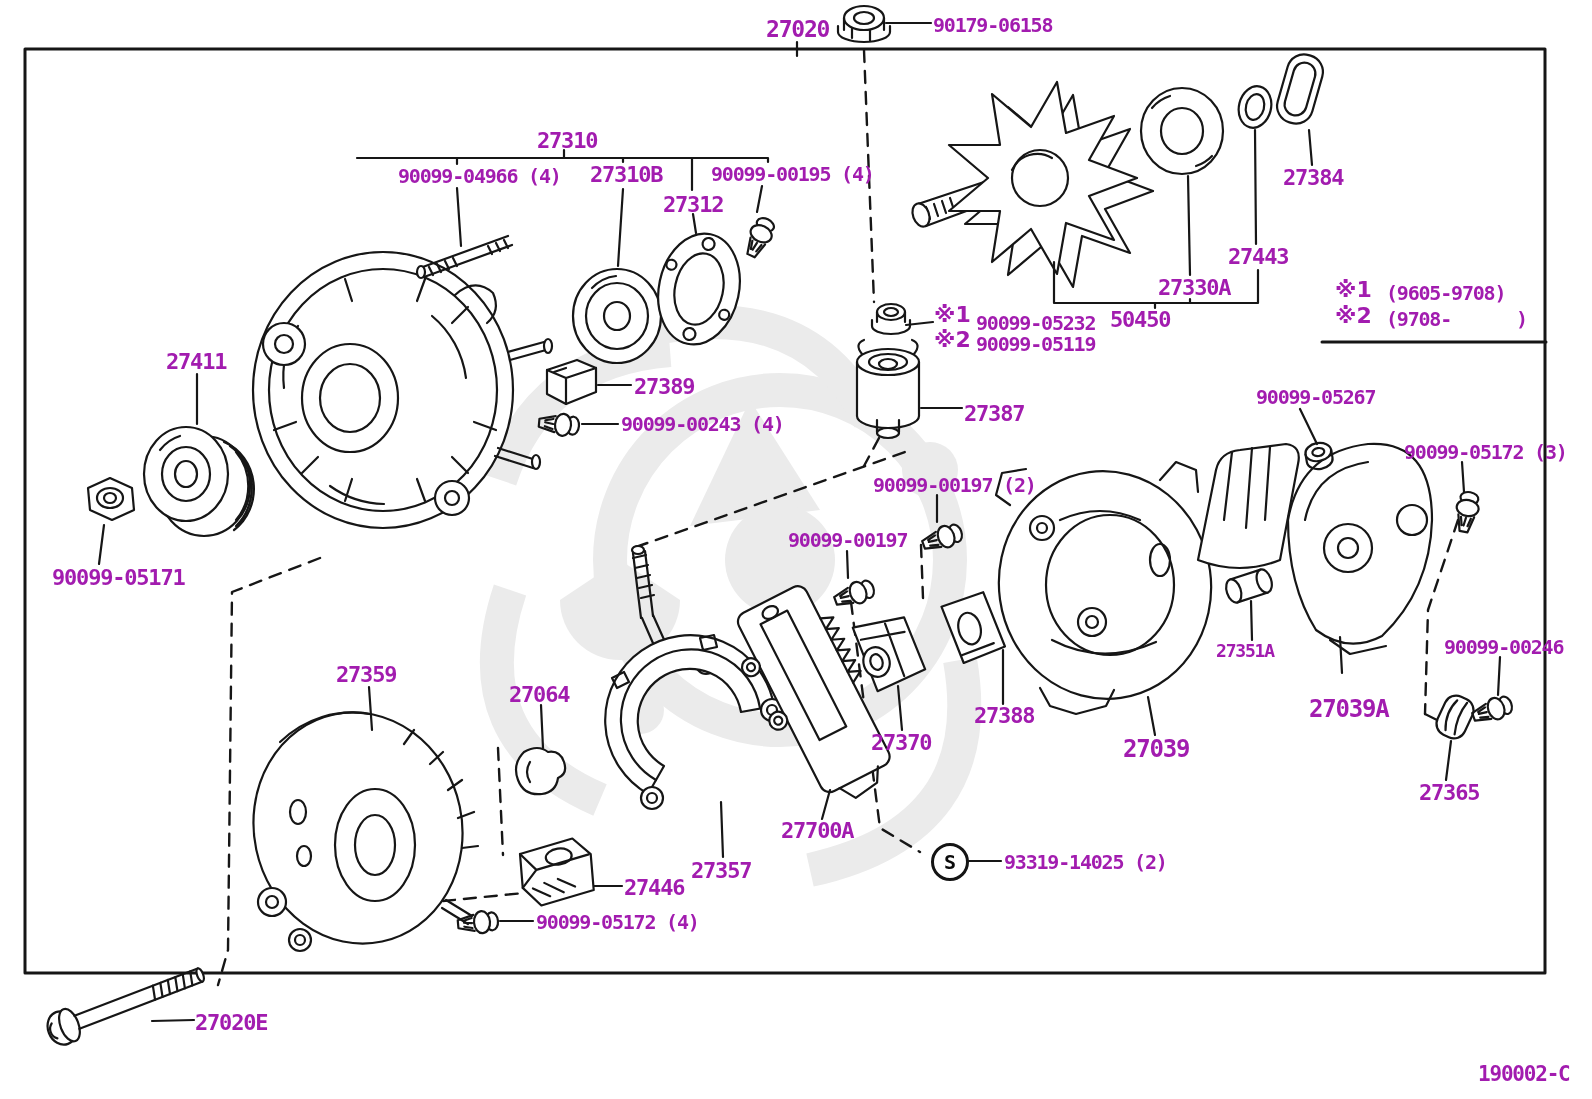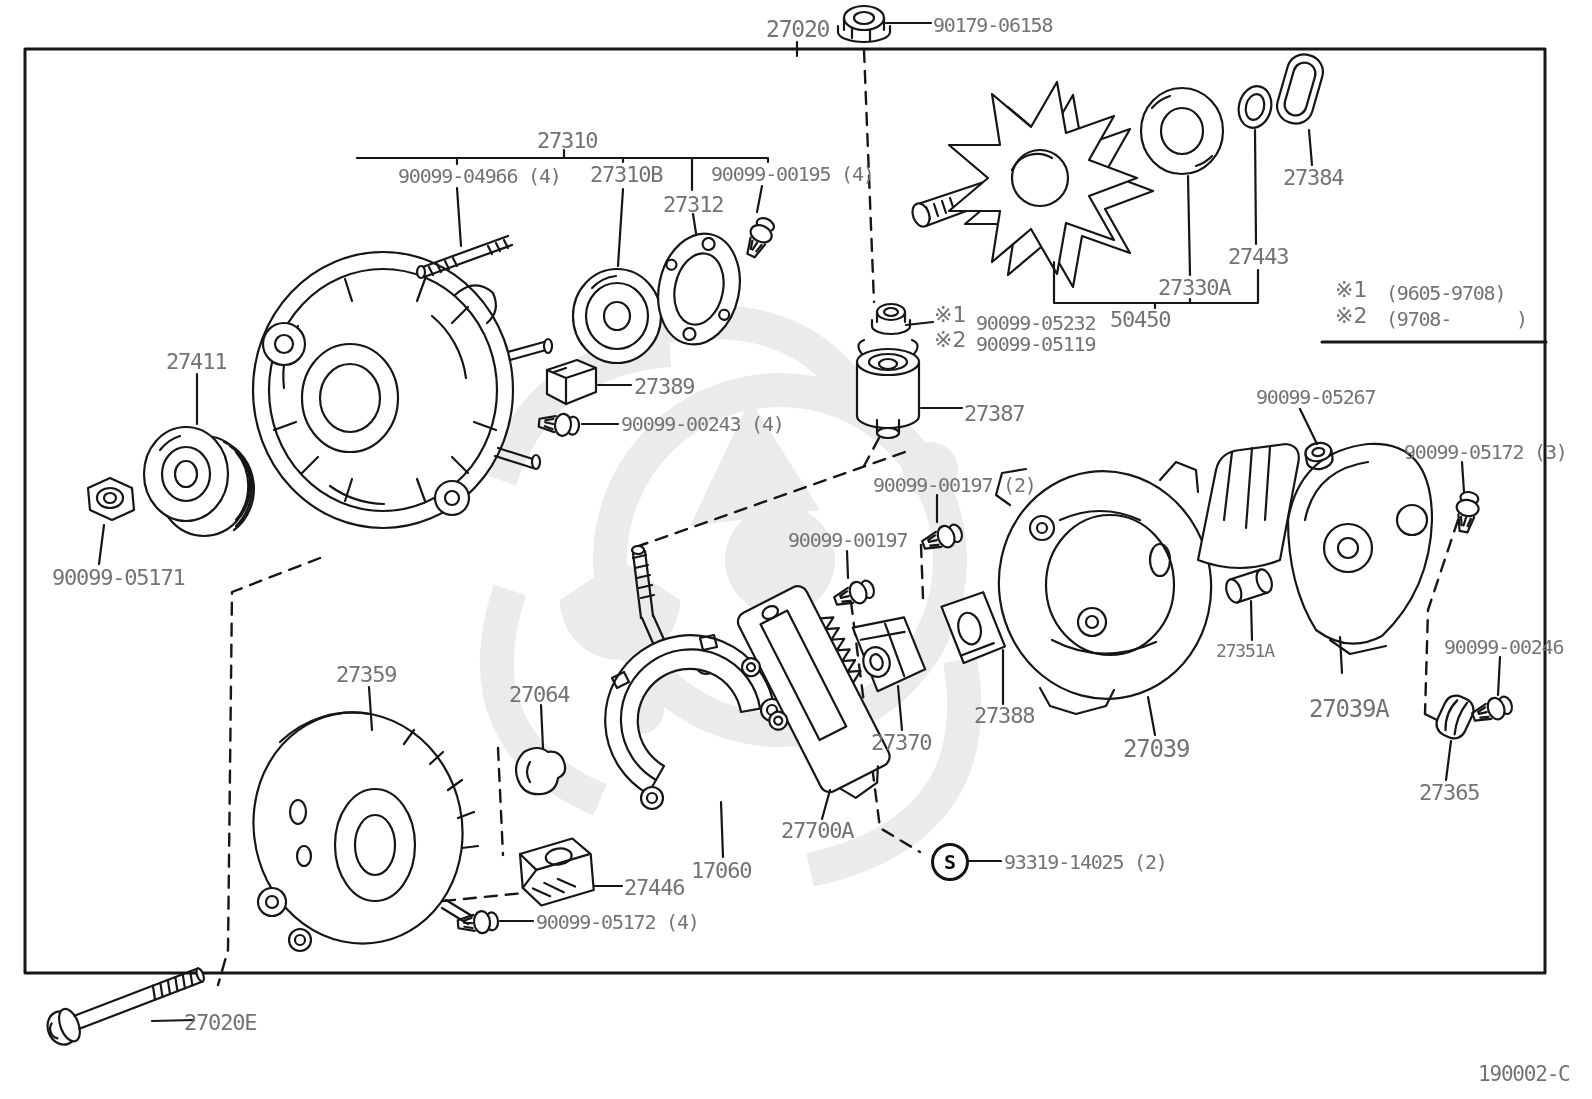--- a/index.html
+++ b/index.html
@@ -6,22 +6,22 @@
   #stage{position:relative;width:1592px;height:1099px;background:#fff;overflow:hidden;
          font-family:"DejaVu Sans Mono","Liberation Mono",monospace;}
   #art{position:absolute;left:0;top:0;}
   #art *{vector-effect:none;}
   .ln{stroke:#161616;stroke-width:2.2;fill:none;stroke-linecap:round;stroke-linejoin:round;}
   .fw{fill:#ffffff;}
   .thick{stroke-width:3;}
   .dash{stroke-dasharray:12 9;stroke-width:2.4;}
   .wm{stroke:#ebebeb;fill:none;}
   .wmf{fill:#ebebeb;stroke:none;}
-  .lbl{position:absolute;font-weight:normal;font-size:20px;letter-spacing:-1.2px;
-       color:#737373;white-space:pre;line-height:1.1;}
+  .lbl{position:absolute;font-weight:bold;font-size:20px;letter-spacing:-1.2px;
+       color:#a21caf;white-space:pre;line-height:1.1;}
   .mark{font-family:"DejaVu Sans","Liberation Sans",sans-serif;font-size:22px;letter-spacing:0;}
   .s-circle{position:absolute;width:32px;height:32px;border:3px solid #141414;border-radius:50%;
        display:flex;align-items:center;justify-content:center;background:#fff;
        font-weight:bold;font-size:20px;color:#0a0a0a;}
 </style>
 </head>
 <body>
 
 <div id="stage">
 
@@ -394,26 +394,26 @@
 <div class="lbl" style="left:1216px;top:641px;font-size:18px">27351A</div>
 <div class="lbl" style="left:1309px;top:696px;font-size:24px">27039A</div>
 <div class="lbl" style="left:1444px;top:636px">90099-00246</div>
 <div class="lbl" style="left:1419px;top:781px;font-size:22px">27365</div>
 
 <div class="lbl" style="left:974px;top:704px;font-size:22px">27388</div>
 <div class="lbl" style="left:871px;top:731px;font-size:22px">27370</div>
 <div class="lbl" style="left:1123px;top:736px;font-size:24px">27039</div>
 
 <div class="lbl" style="left:781px;top:819px;font-size:22px">27700A</div>
-<div class="lbl" style="left:691px;top:859px;font-size:22px">17060</div>
+<div class="lbl" style="left:691px;top:859px;font-size:22px">27357</div>
 <div class="lbl" style="left:624px;top:876px;font-size:22px">27446</div>
 <div class="lbl" style="left:536px;top:911px">90099-05172 (4)</div>
 
 <div class="s-circle" style="left:931px;top:843px">
       <span>S</span>
     </div>
 <div class="lbl" style="left:1004px;top:851px">93319-14025 (2)</div>
 
-<div class="lbl" style="left:184px;top:1011px;font-size:22px">27020E</div>
+<div class="lbl" style="left:195px;top:1011px;font-size:22px">27020E</div>
 
 <div class="lbl" style="left:1478px;top:1063px;font-size:21px">190002-C</div>
 
 </div>
 
 </body></html>

